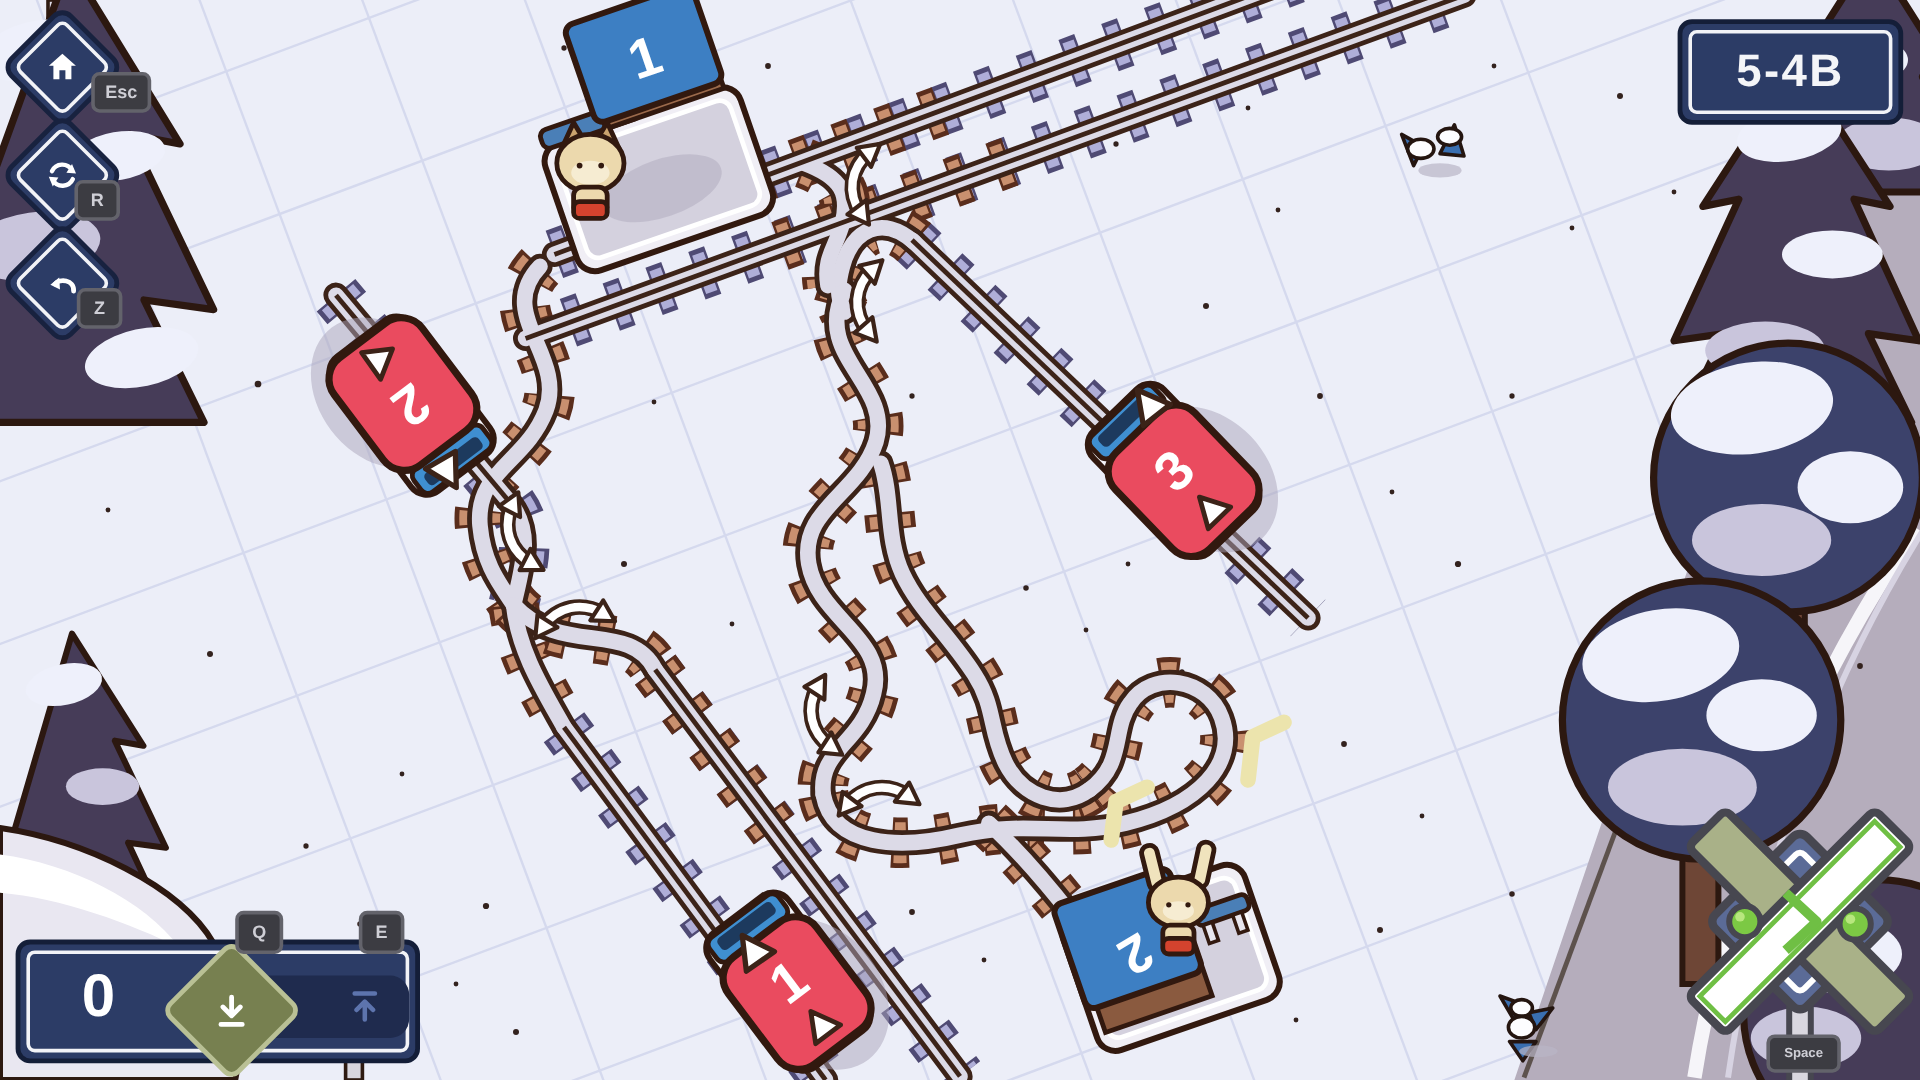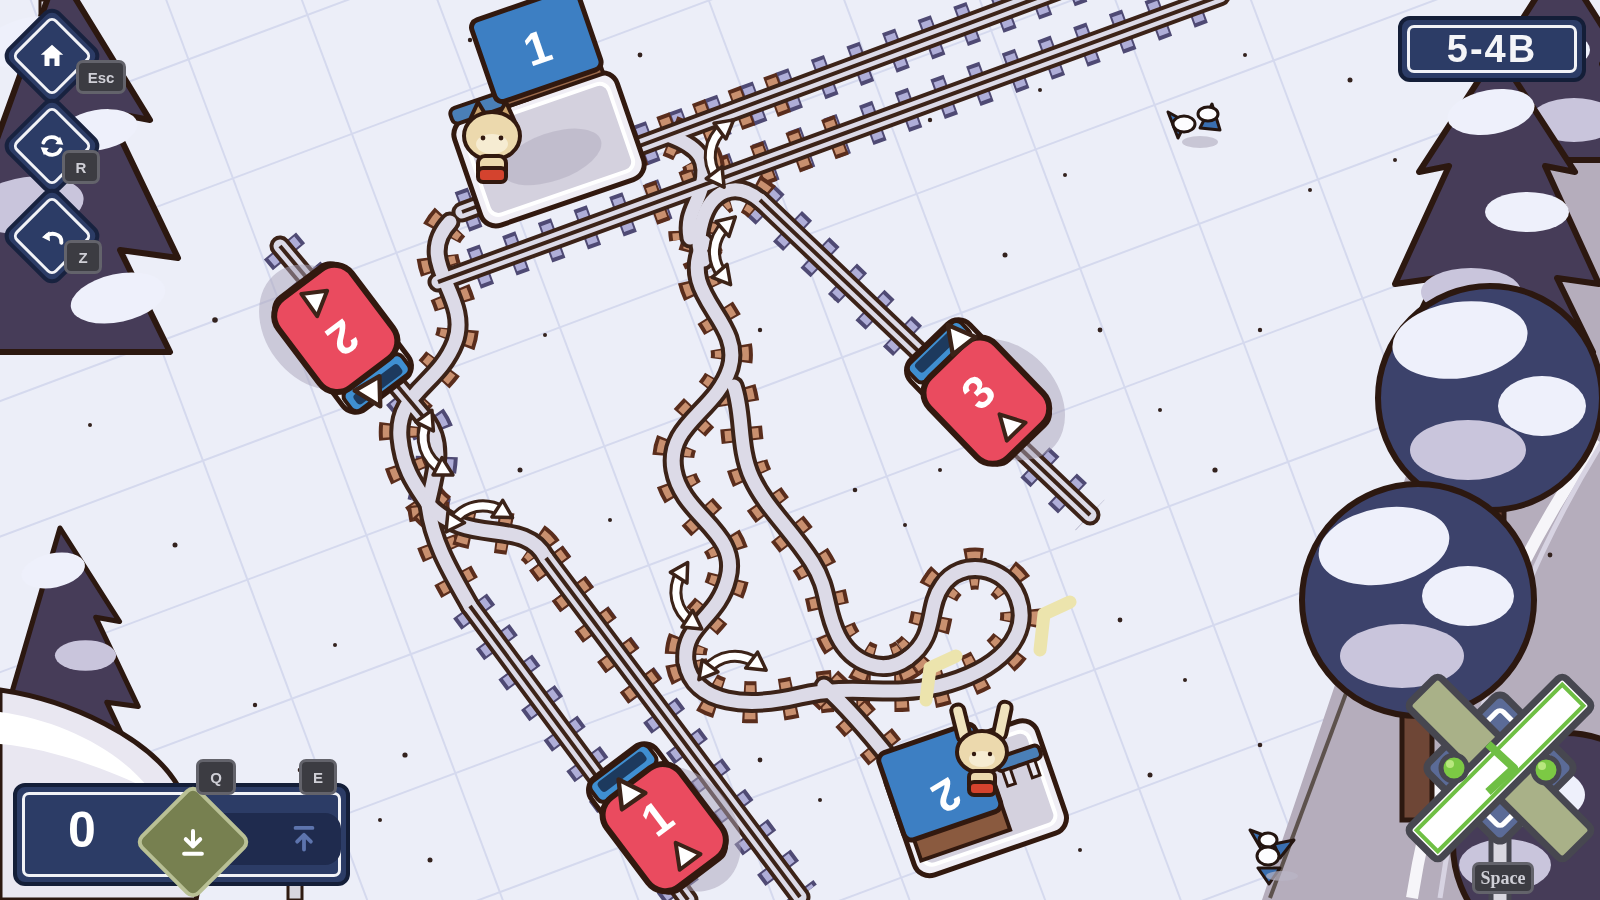--- a/index.html
+++ b/index.html
@@ -21,21 +21,21 @@
   
   .hud{position:absolute;z-index:5;}
   .dbtn{position:absolute;width:66px;height:66px;background:#2c3c66;
         border:4px solid #18223f;border-radius:12px;transform:rotate(45deg);cursor:pointer;}
   .dbtn .inner{position:absolute;inset:4px;border:3px solid #f2f3f7;border-radius:7px;}
   .dbtn .ic{position:absolute;inset:0;display:flex;align-items:center;justify-content:center;
             transform:rotate(-45deg);}
   .keyhint{position:absolute;background:#3c3c42;border:3px solid #63636b;border-radius:7px;
            color:#cfcfd6;font-weight:bold;font-size:15px;display:flex;align-items:center;
            justify-content:center;z-index:6;}
-  .badge{position:absolute;left:1398px;top:16px;width:188px;height:66px;background:#2c3c66;
+  .badge{position:absolute;left:1398px;top:16px;width:188px;height:88px;background:#2c3c66;
          border:4px solid #141e38;border-radius:12px;box-sizing:border-box;z-index:5;}
   .badge .inner{position:absolute;inset:5px;border:3px solid #f2f3f7;border-radius:7px;
          display:flex;align-items:center;justify-content:center;color:#f4f5f8;
          font-size:38px;font-weight:bold;letter-spacing:2px;}
   .cpanel{position:absolute;left:13px;top:783px;width:337px;height:103px;background:#2c3c66;
           border:4px solid #141e38;border-radius:12px;box-sizing:border-box;z-index:5;}
   .cpanel .inner{position:absolute;inset:5px;border:3px solid #f2f3f7;border-radius:7px;}
   .cvalue{position:absolute;left:30px;top:14px;width:70px;text-align:center;color:#fff;
           font-size:50px;font-weight:bold;}
   .toolpill{position:absolute;left:192px;top:26px;width:132px;height:52px;background:#1f2b4e;
@@ -502,16 +502,16 @@
           <rect x="-15" y="-103" width="30" height="206" fill="none" stroke="#6fbf44" stroke-width="4"></rect>
         </g>
         <path d="M -12,-24 L 14,0 L -12,24" fill="none" stroke="#6fbf44" stroke-width="8" stroke-linejoin="round"></path>
         <circle cx="-46" cy="0" r="13" fill="#7cc944" stroke="#474750" stroke-width="5"></circle>
         <circle cx="46" cy="2" r="13" fill="#7cc944" stroke="#474750" stroke-width="5"></circle>
         <circle cx="-50" cy="-4" r="4" fill="#b8e77e"></circle>
             <circle cx="42" cy="-2" r="4" fill="#b8e77e"></circle>
       </g>
     </svg>
   </div>
-  <div class="keyhint" style="left:1472px;top:862px;width:56px;height:26px;font-size:18px;font-family:Liberation Serif, serif;">Space</div>
+  <div class="keyhint" style="left:1472px;top:862px;width:56px;height:26px;font-size:11px;">Space</div>
 </div>
 
 </div>
 
 </body></html>

